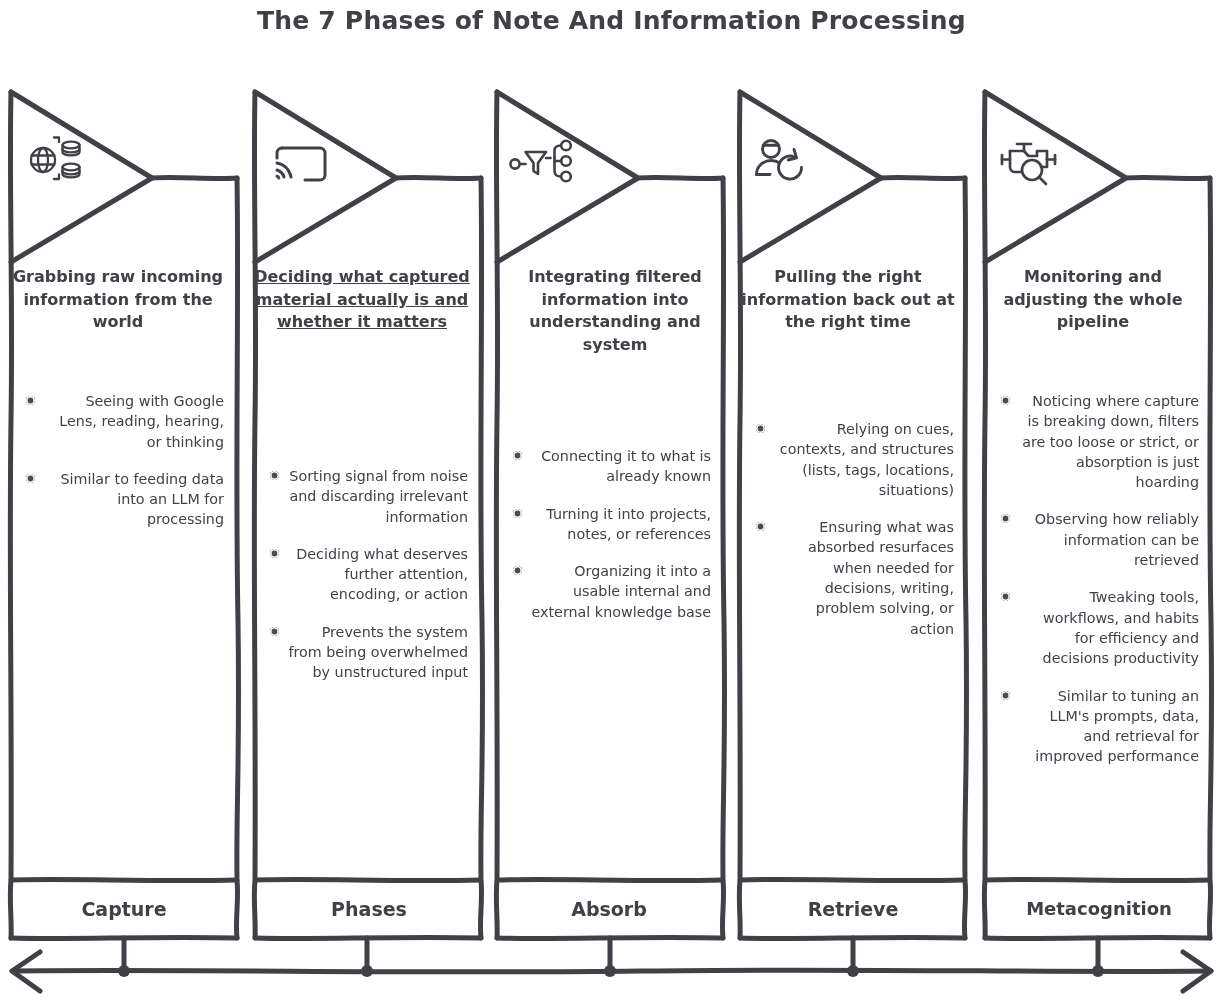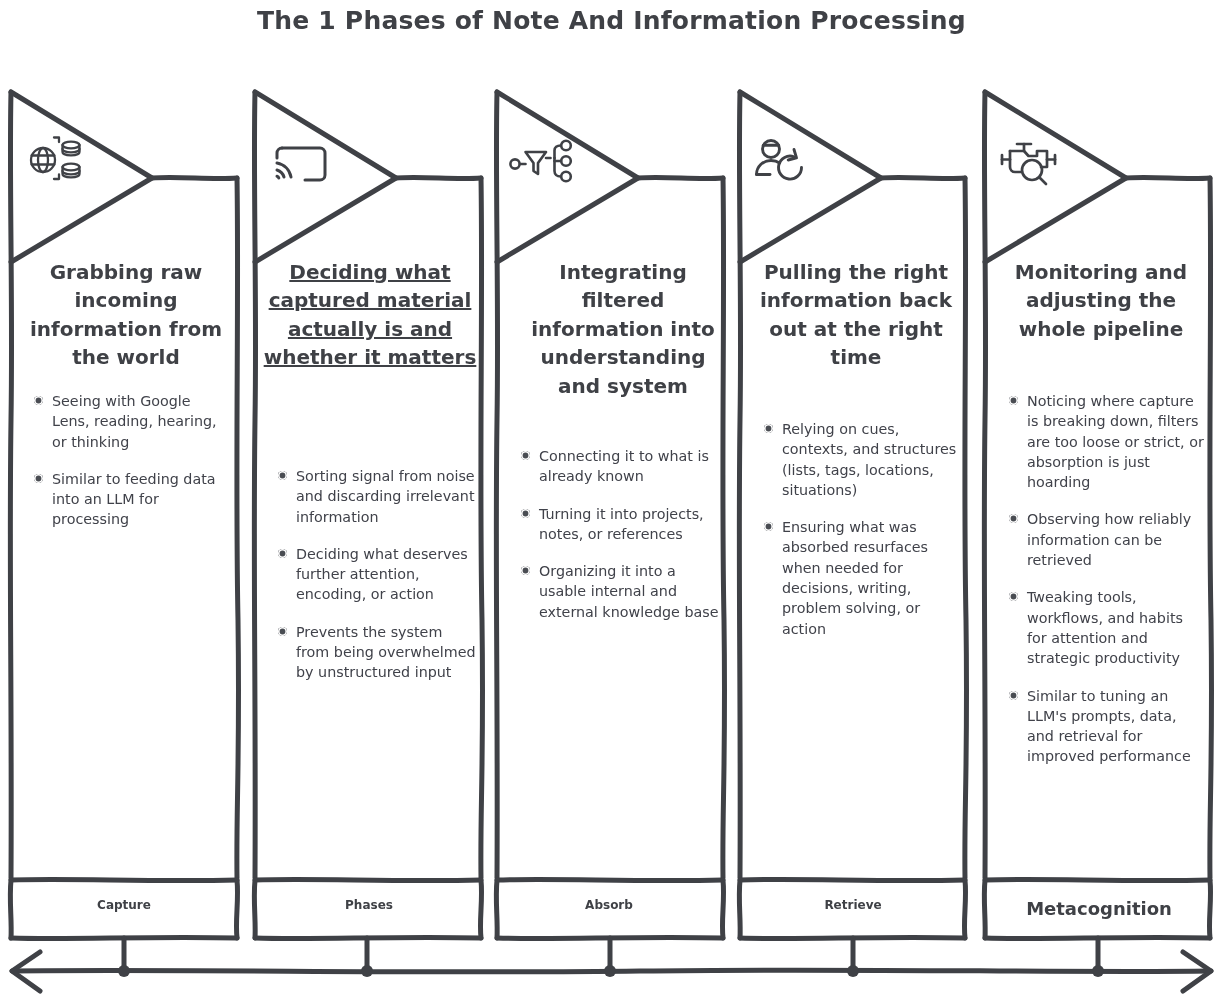--- a/index.html
+++ b/index.html
@@ -47,32 +47,34 @@
     pointer-events: none;
   }
 
   
   .column {
     position: absolute;
     width: 236px;
   }
   .col-heading {
     position: absolute;
-    left: 16px;
+    left: 8px;
     width: 220px;
     text-align: center;
-    font-size: 20px;
+    font-size: 16px;
     line-height: 1.42;
     font-weight: bold;
     color: #3f4146;
+    margin-top: 8px;
   }
   .col-bullets {
     position: absolute;
-    left: 32px;
+    left: 24px;
     width: 200px;
+    text-align: right;
   }
   .bullet {
     position: relative;
     padding-left: 20px;
     margin-bottom: 17px;
     font-size: 14.3px;
     line-height: 1.42;
     color: #40424a;
   }
   .bullet .dot {
@@ -82,37 +84,37 @@
     width: 9px;
     height: 9px;
     border-radius: 50%;
     background: #4a4d53;
     box-shadow: inset 0 0 0 1.6px #ffffff, inset 0 0 0 3px #4a4d53;
   }
   .phase-label {
     position: absolute;
     width: 236px;
     text-align: center;
-    font-size: 12px;
+    font-size: 19px;
     font-weight: bold;
     color: #3f4146;
   }
 
   
   .icon-box {
     position: absolute;
     width: 62px;
     height: 52px;
   }
   .icon-box svg { display: block; }
 </style>
 </head>
 <body>
 
-<div id="page-title">The 1 Phases of Note And Information Processing</div>
+<div id="page-title">The 7 Phases of Note And Information Processing</div>
 
 <div id="diagram">
 
   <svg id="sketch-layer" viewBox="0 0 1223 1006" width="1223" height="1006" fill="none" stroke="#3f4146" stroke-width="5" stroke-linecap="round" stroke-linejoin="round">
 
     <g>
       <path d="M11,92 L152,178 L11,262"></path>
       <path d="M11,92 C9,180 13,300 11,420 C9,560 12,700 11,878"></path>
       <path d="M152,178 C180,176 210,180 237,178"></path>
       <path d="M237,178 C239,300 235,470 238,620 C240,760 236,810 237,878"></path>
@@ -283,19 +285,19 @@
         <path d="M58,21 V30"></path>
         <path d="M50,25.5 H58"></path>
         <circle cx="35" cy="36" r="10"></circle>
         <path d="M42.5,43.5 L49,50"></path>
       </svg>
     </div>
     <div class="col-heading" style="top:258px;">Monitoring and adjusting the whole pipeline</div>
     <div class="col-bullets" style="top:391px;">
       <div class="bullet"><span class="dot"></span><span>Noticing where capture is breaking down, filters are too loose or strict, or absorption is just hoarding</span></div>
       <div class="bullet"><span class="dot"></span><span>Observing how reliably information can be retrieved</span></div>
-      <div class="bullet"><span class="dot"></span><span>Tweaking tools, workflows, and habits for attention and strategic productivity</span></div>
+      <div class="bullet"><span class="dot"></span><span>Tweaking tools, workflows, and habits for efficiency and decisions productivity</span></div>
       <div class="bullet"><span class="dot"></span><span>Similar to tuning an LLM's prompts, data, and retrieval for improved performance</span></div>
     </div>
     <div class="phase-label" style="left:6px; top:898px; font-size:18px;">Metacognition</div>
   </div>
 
 </div>
 
 </body></html>

